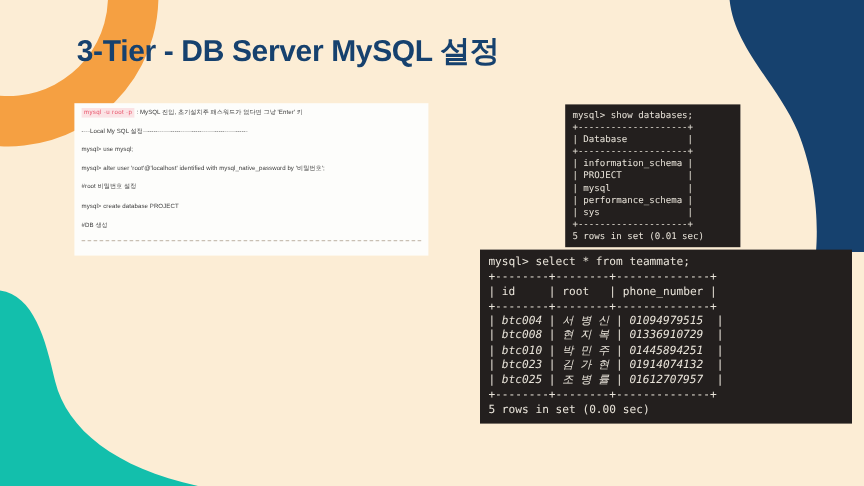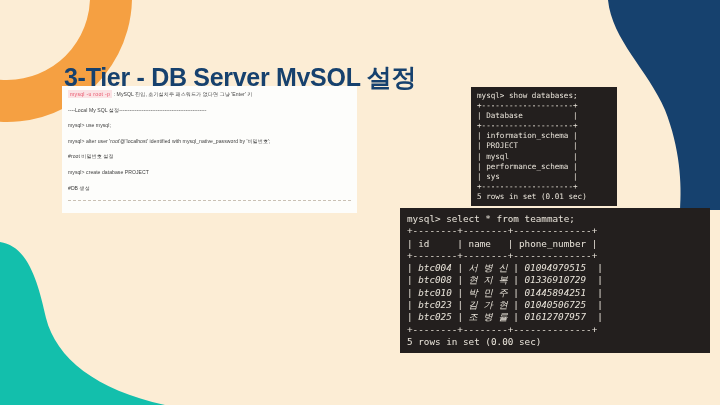--- a/index.html
+++ b/index.html
@@ -47,21 +47,20 @@
   
   .title {
     position: absolute;
     left: 64px;
     top: 26px;
     font-size: 25px;
     font-weight: bold;
     color: #16416e;
     letter-spacing: -0.3px;
     white-space: nowrap;
-    margin-top: 35px;
   }
 
   
   .note-panel {
     position: absolute;
     left: 62px;
     top: 86px;
     width: 295px;
     height: 127px;
     background: #fdfdfb;
@@ -152,23 +151,23 @@
 <span>| information_schema |</span>
 <span>| PROJECT            |</span>
 <span>| mysql              |</span>
 <span>| performance_schema |</span>
 <span>| sys                |</span>
 <span>+--------------------+</span>
 <span>5 rows in set (0.01 sec)</span></div>
 
   <div class="term term-tm"><span>mysql&gt; select * from teammate;</span>
 <span>+--------+--------+--------------+</span>
-<span>| id     | name   | phone_number |</span>
+<span>| id     | root   | phone_number |</span>
 <span>+--------+--------+--------------+</span>
 <span class="k-row">| <span>btc004</span> | <span>서 병 신</span> | <span>01094979515</span>  |</span>
 <span class="k-row">| <span>btc008</span> | <span>현 지 복</span> | <span>01336910729</span>  |</span>
 <span class="k-row">| <span>btc010</span> | <span>박 민 주</span> | <span>01445894251</span>  |</span>
-<span class="k-row">| <span>btc023</span> | <span>김 가 현</span> | <span>01040506725</span>  |</span>
+<span class="k-row">| <span>btc023</span> | <span>김 가 현</span> | <span>01914074132</span>  |</span>
 <span class="k-row">| <span>btc025</span> | <span>조 병 률</span> | <span>01612707957</span>  |</span>
 <span>+--------+--------+--------------+</span>
 <span>5 rows in set (0.00 sec)</span></div>
 
 </div>
 
 </body></html>

